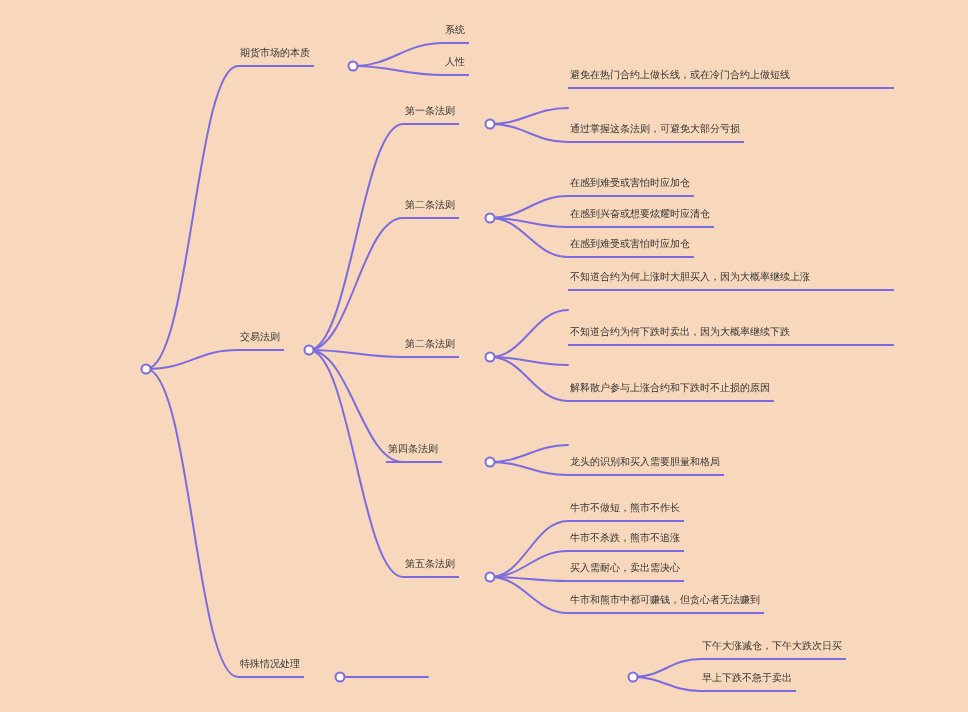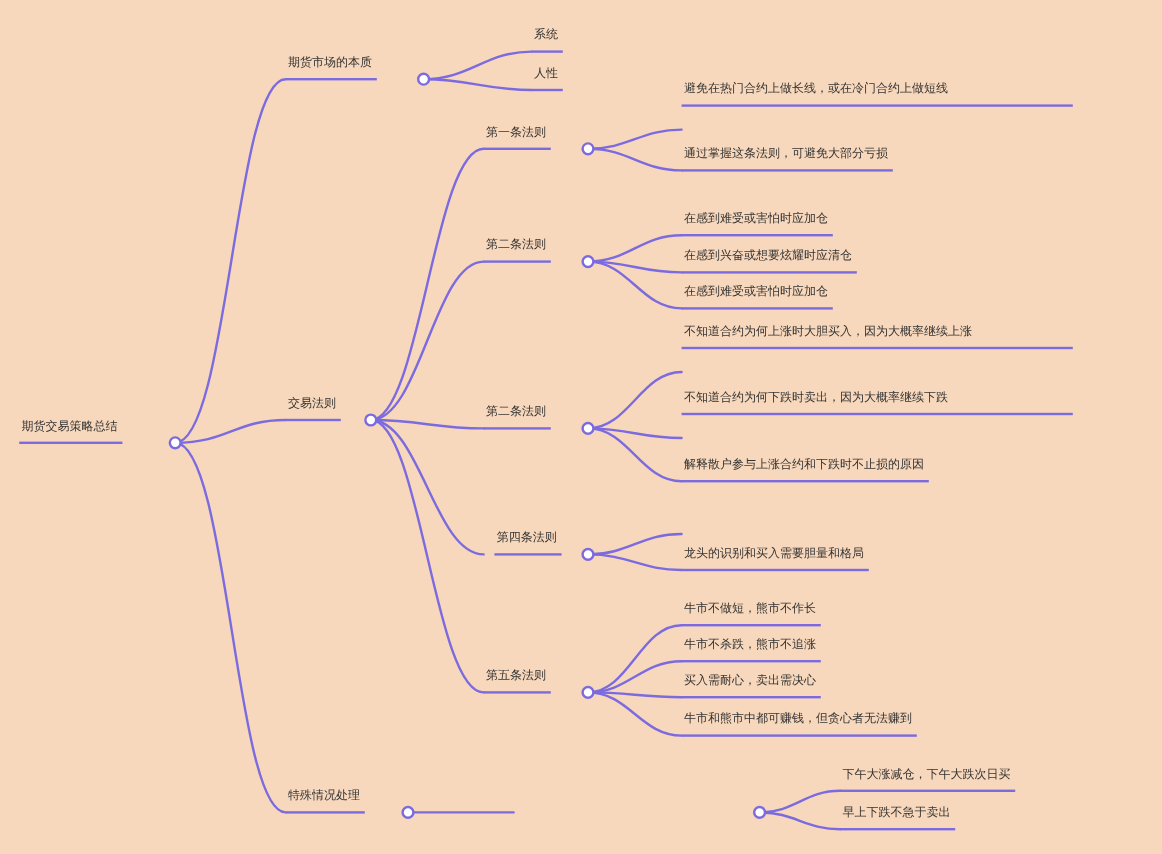--- a/index.html
+++ b/index.html
@@ -93,21 +93,20 @@
       <circle cx="490" cy="124" r="4.5"></circle>
       <circle cx="490" cy="218" r="4.5"></circle>
       <circle cx="490" cy="357" r="4.5"></circle>
       <circle cx="490" cy="462" r="4.5"></circle>
       <circle cx="490" cy="577" r="4.5"></circle>
       <circle cx="340" cy="677" r="4.5"></circle>
       <circle cx="633" cy="677" r="4.5"></circle>
     </g>
   </svg>
 
-  <div class="node" style="left:16px;top:345px">期货交易策略总结</div>
 
   <div class="node" style="left:238px;top:42px">期货市场的本质</div>
   <div class="node" style="left:443px;top:19px">系统</div>
   <div class="node" style="left:443px;top:51px">人性</div>
 
   <div class="node" style="left:238px;top:326px">交易法则</div>
 
   <div class="node" style="left:403px;top:100px">第一条法则</div>
   <div class="node wrap" style="left:568px;top:64px">避免在热门合约上做长线，或在冷门合约上做短线</div>
   <div class="node" style="left:568px;top:118px">通过掌握这条法则，可避免大部分亏损</div>
@@ -115,21 +114,21 @@
   <div class="node" style="left:403px;top:194px">第二条法则</div>
   <div class="node" style="left:568px;top:172px">在感到难受或害怕时应加仓</div>
   <div class="node" style="left:568px;top:203px">在感到兴奋或想要炫耀时应清仓</div>
   <div class="node" style="left:568px;top:233px">在感到难受或害怕时应加仓</div>
 
   <div class="node" style="left:403px;top:333px">第二条法则</div>
   <div class="node wrap" style="left:568px;top:266px">不知道合约为何上涨时大胆买入，因为大概率继续上涨</div>
   <div class="node wrap" style="left:568px;top:321px">不知道合约为何下跌时卖出，因为大概率继续下跌</div>
   <div class="node" style="left:568px;top:377px">解释散户参与上涨合约和下跌时不止损的原因</div>
 
-  <div class="node" style="left:412px;top:438px">第四条法则</div>
+  <div class="node" style="left:386px;top:438px">第四条法则</div>
   <div class="node" style="left:568px;top:451px">龙头的识别和买入需要胆量和格局</div>
 
   <div class="node" style="left:403px;top:553px">第五条法则</div>
   <div class="node" style="left:568px;top:527px">牛市不杀跌，熊市不追涨</div>
   <div class="node" style="left:568px;top:497px">牛市不做短，熊市不作长</div>
   <div class="node" style="left:568px;top:557px">买入需耐心，卖出需决心</div>
   <div class="node" style="left:568px;top:589px">牛市和熊市中都可赚钱，但贪心者无法赚到</div>
 
   <div class="node" style="left:238px;top:653px">特殊情况处理</div>
   <div class="node" style="left:700px;top:635px">下午大涨减仓，下午大跌次日买</div>

